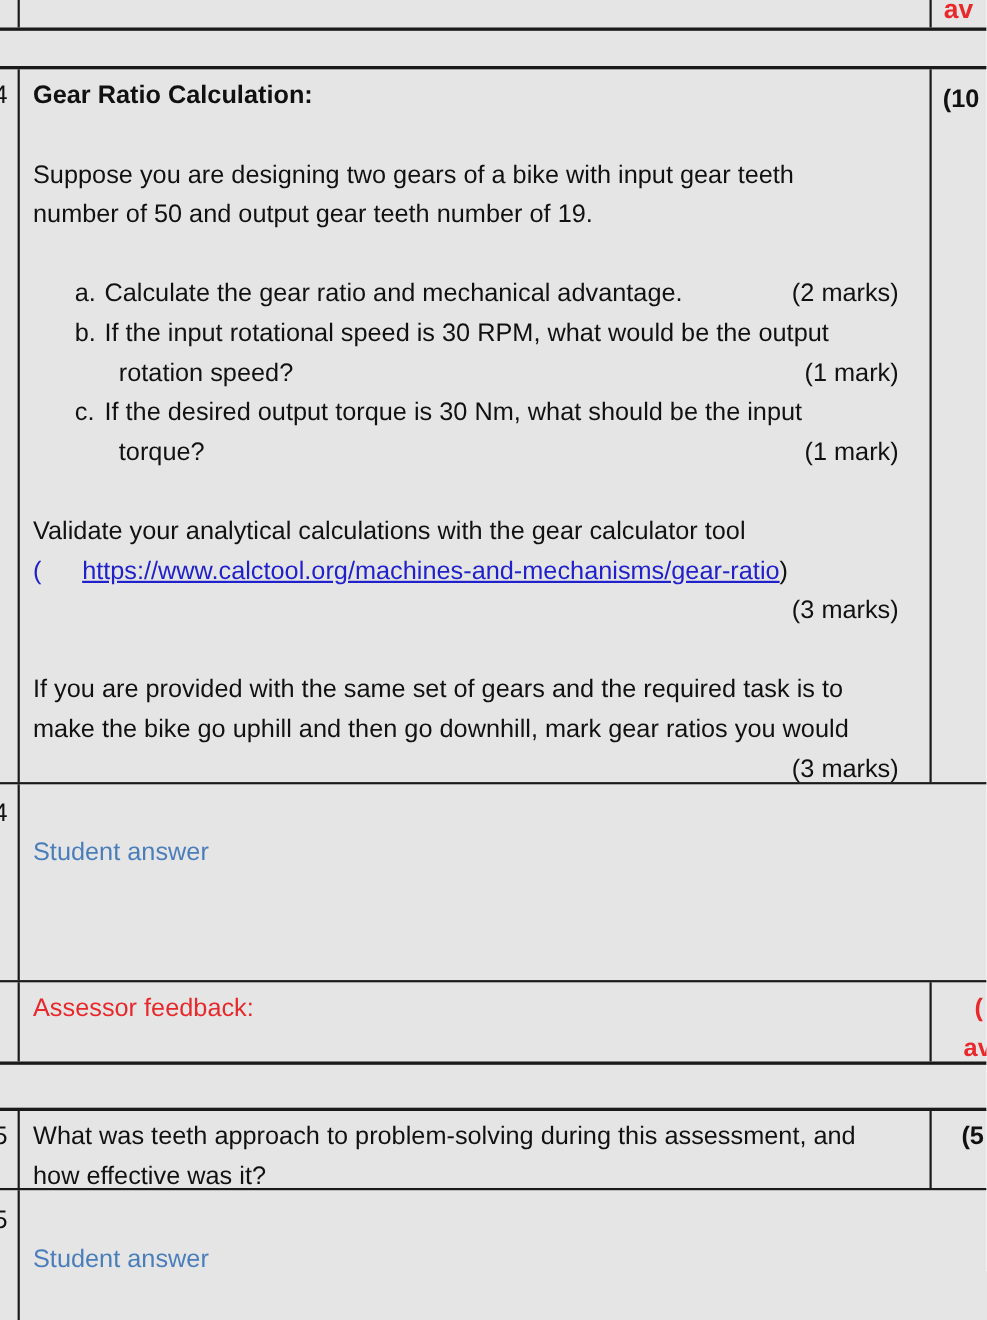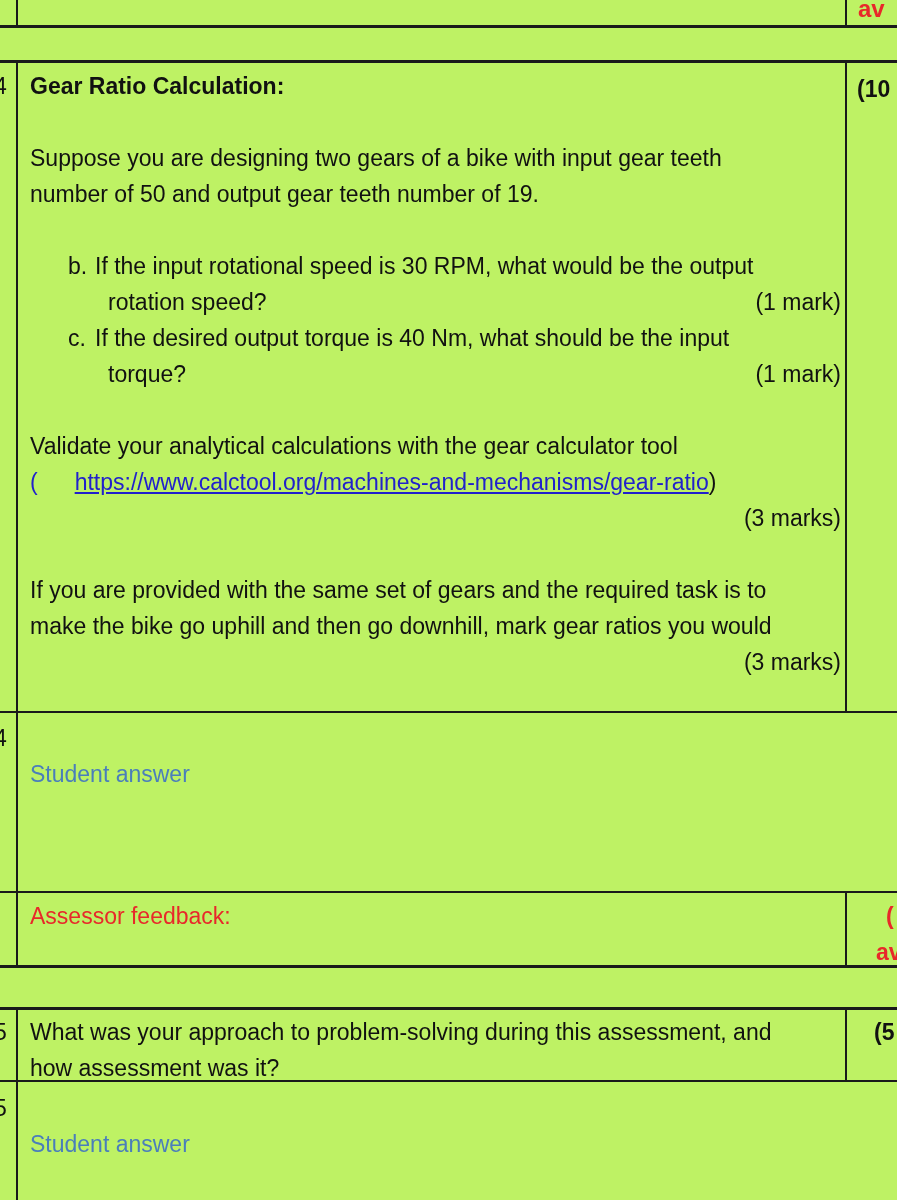--- a/index.html
+++ b/index.html
@@ -1,21 +1,21 @@
 <!DOCTYPE html>
 <html><head>
 <meta charset="utf-8">
 <style>
   html, body { margin: 0; padding: 0; background: #ffffff; }
   .page {
     position: relative;
     width: 897px;
     height: 1200px;
     overflow: hidden;
-    background: #bef264;
+    background: #e5e5e5;
     font-family: "Liberation Sans", sans-serif;
     font-size: 23px;
     line-height: 36px;
     color: #111111;
   }
   .abs { position: absolute; }
   .vline { position: absolute; width: 2px; background: #1a1a1a; }
   .hline { position: absolute; height: 2px; left: 0; width: 897px; background: #1a1a1a; }
   .hline.thick { height: 3px; }
   .bold { font-weight: 700; }
@@ -24,21 +24,21 @@
   .num {
     position: absolute;
     left: -6px;
     white-space: nowrap;
   }
   .content {
     position: absolute;
     left: 18px;
     width: 827px;
     box-sizing: border-box;
-    padding: 5px 4px 0 12px;
+    padding: 5px 28px 0 12px;
   }
   .line {
     position: relative;
     height: 36px;
     white-space: nowrap;
   }
   .line.item { padding-left: 38px; }
   .ilabel { display: inline-block; width: 27px; }
   .line.wrapline { padding-left: 78px; }
   .rmarks { position: absolute; right: 0; top: 0; }
@@ -74,31 +74,35 @@
       <div class="vline" style="left:845px; top:0; height:648px;"></div>
       <span class="marksfrag" style="left:857px; top:8px;">(10</span>
 
       <div class="content" style="top:0;">
         <div class="line bold">Gear Ratio Calculation:</div>
         <div class="line"></div>
         <div class="line">Suppose you are designing two gears of a bike with input gear teeth</div>
         <div class="line">number of 50 and output gear teeth number of 19.</div>
         <div class="line"></div>
 
+        <div class="line item">
+          <span class="ilabel">a.</span><span>Calculate the gear ratio and mechanical advantage.</span>
+          <span class="rmarks">(2 marks)</span>
+        </div>
 
         <div class="line item">
           <span class="ilabel">b.</span><span>If the input rotational speed is 30 RPM, what would be the output</span>
         </div>
         <div class="line wrapline">
           <span>rotation speed?</span>
           <span class="rmarks">(1 mark)</span>
         </div>
 
         <div class="line item">
-          <span class="ilabel">c.</span><span>If the desired output torque is 40 Nm, what should be the input</span>
+          <span class="ilabel">c.</span><span>If the desired output torque is 30 Nm, what should be the input</span>
         </div>
         <div class="line wrapline">
           <span>torque?</span>
           <span class="rmarks">(1 mark)</span>
         </div>
 
         <div class="line"></div>
         <div class="line">Validate your analytical calculations with the gear calculator tool</div>
         <div class="line">
           <span class="linkparen-open">(</span><a class="doclink">https://www.calctool.org/machines-and-mechanisms/gear-ratio</a><span class="linkparen-close">)</span>
@@ -136,22 +140,22 @@
 
   <div class="abs" style="left:0; top:1007px; width:897px; height:193px;">
     <div class="hline thick" style="top:0;"></div>
 
     <div class="abs" style="left:0; top:3px; width:897px; height:70px;">
       <span class="num" style="top:4px;">5</span>
       <div class="vline" style="left:16px; top:0; height:70px;"></div>
       <div class="vline" style="left:845px; top:0; height:70px;"></div>
       <span class="marksfrag" style="left:874px; top:4px;">(5</span>
       <div class="content" style="top:0; padding-top:4px;">
-        <div class="line">What was your approach to problem-solving during this assessment, and</div>
-        <div class="line">how assessment was it?</div>
+        <div class="line">What was teeth approach to problem-solving during this assessment, and</div>
+        <div class="line">how effective was it?</div>
       </div>
     </div>
 
     <div class="hline" style="top:73px;"></div>
 
     <div class="abs" style="left:0; top:75px; width:897px; height:118px;">
       <span class="num" style="top:8px;">5</span>
       <div class="vline" style="left:16px; top:0; height:118px;"></div>
       <span class="abs blue-answer" style="left:30px; top:8px;">Student answer</span>
     </div>

